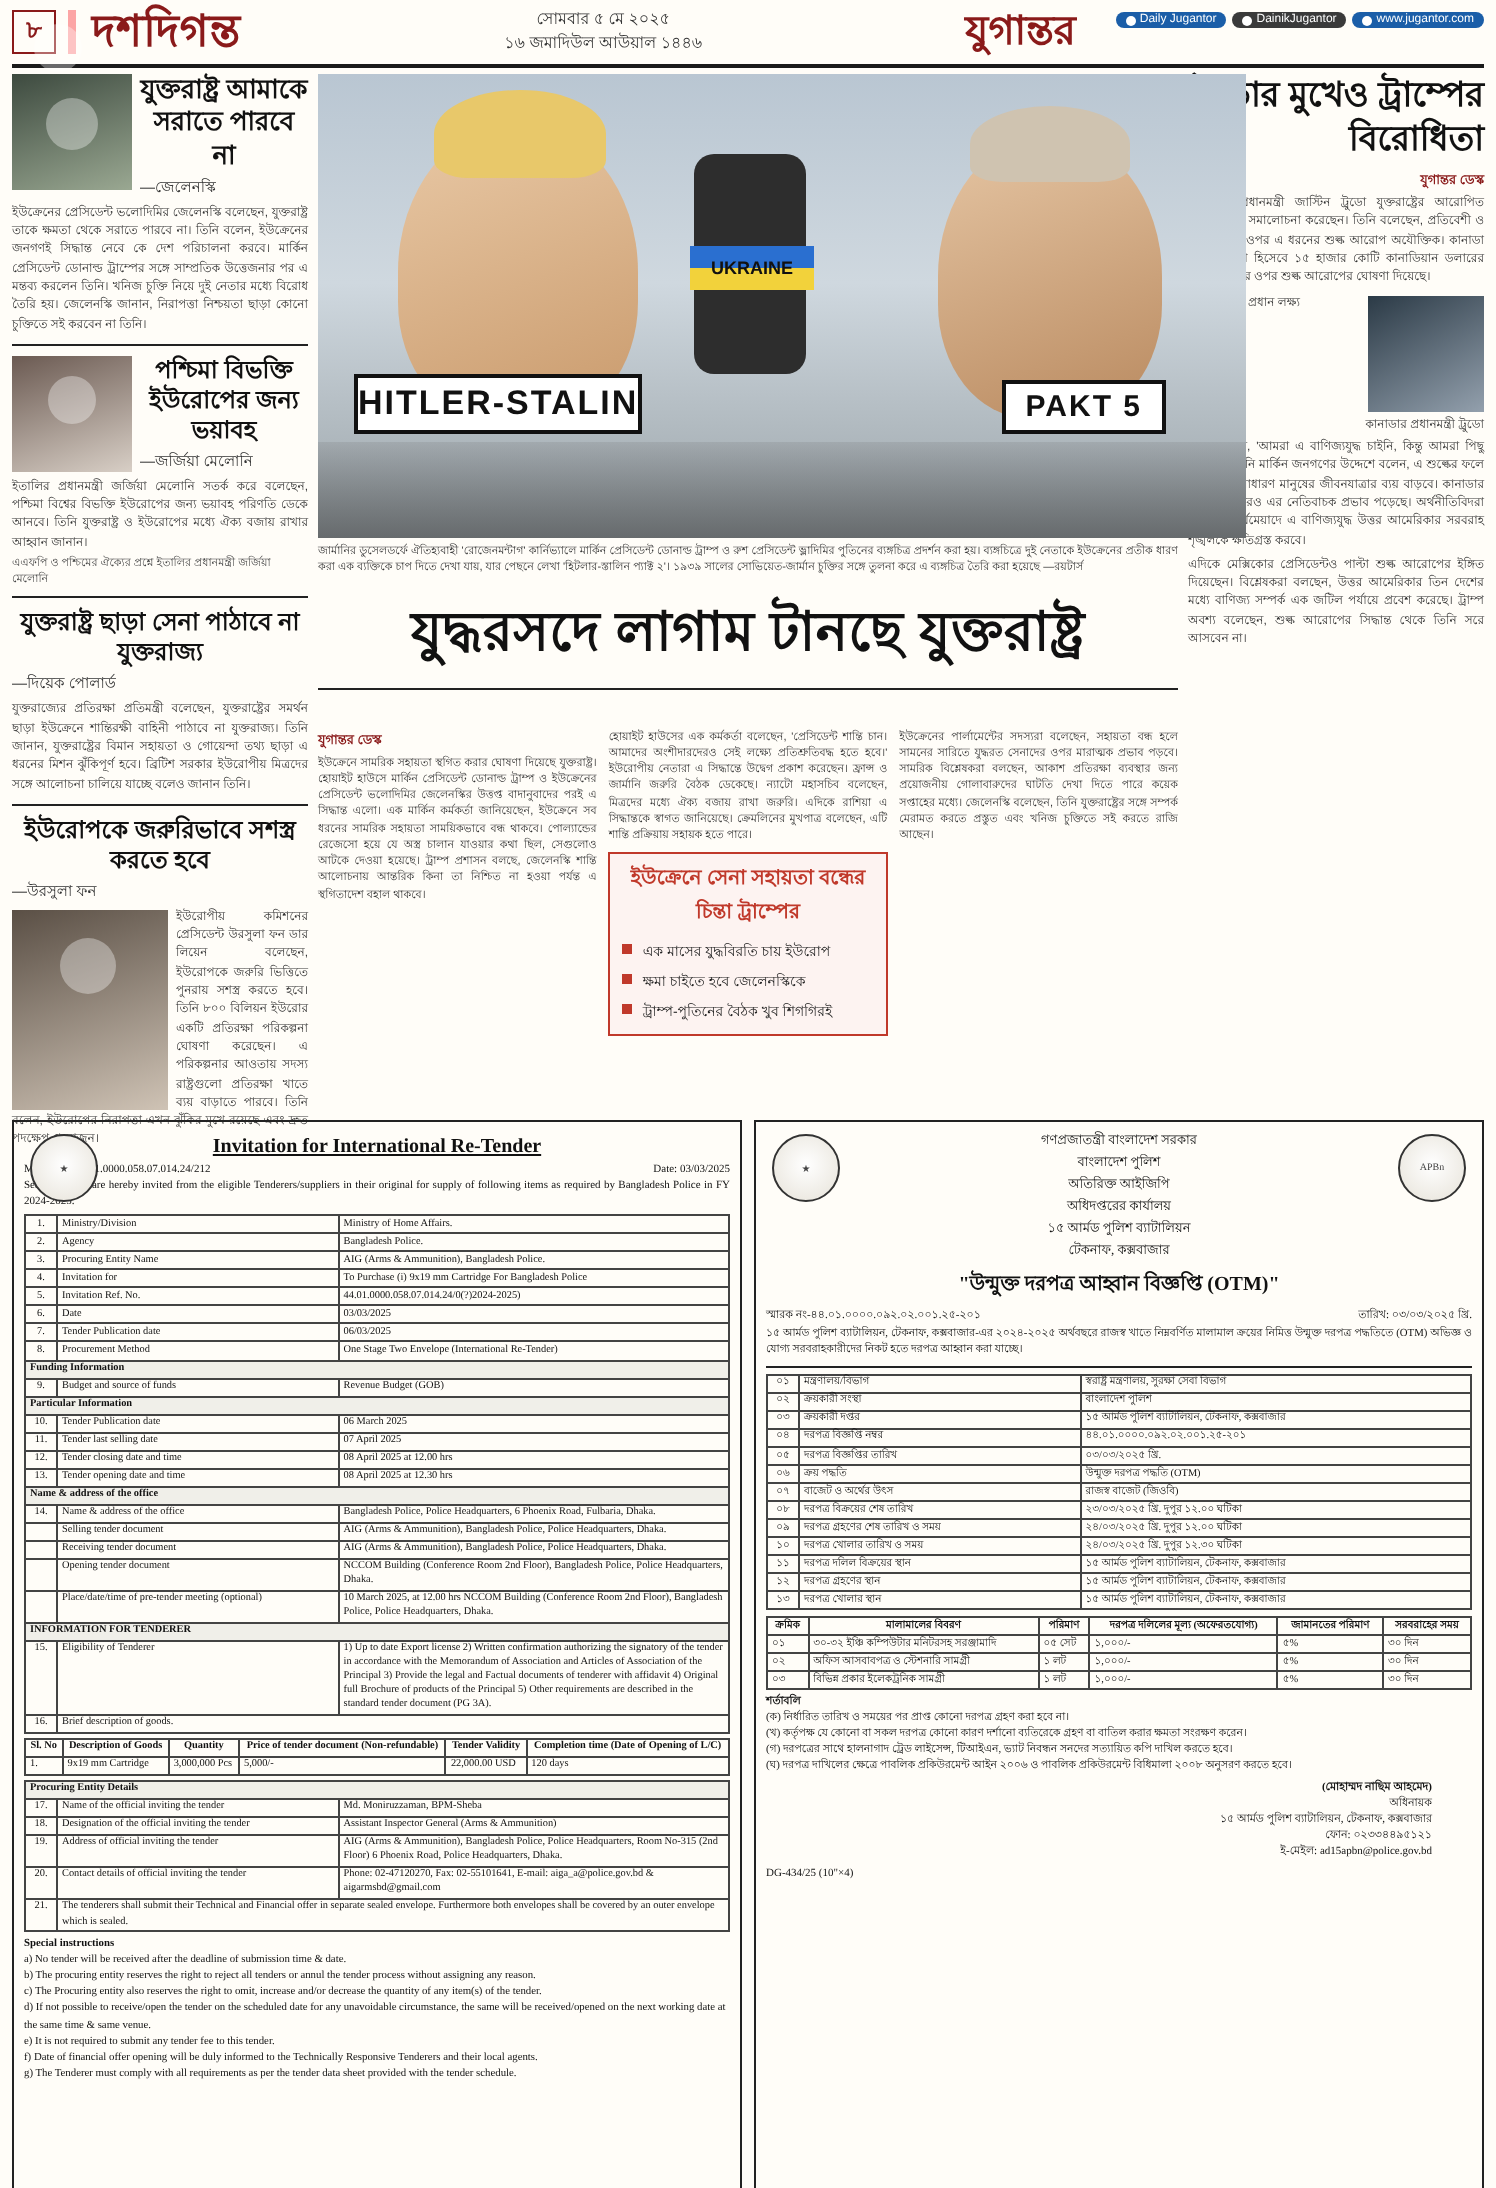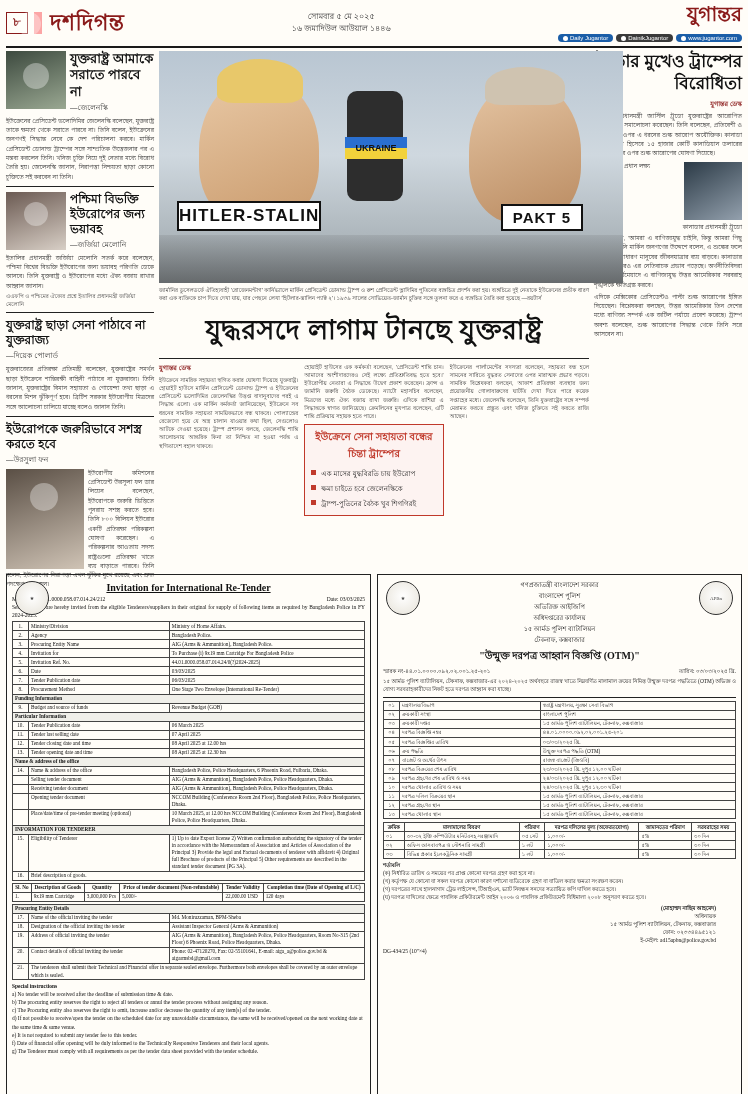--- a/index.html
+++ b/index.html
@@ -19,24 +19,24 @@
     border-bottom:2px solid #1a1a1a; padding-bottom:4px; margin-bottom:3px;
   }
   .mast-left { display:flex; align-items:center; gap:6px; }
   .page-num-box {
     width:22px; height:22px; border:1px solid #8a1a1a; color:#8a1a1a;
     display:flex; align-items:center; justify-content:center;
     font-size:12px; font-weight:bold;
   }
   .mast-title {
     font-size:22px; font-weight:bold; color:#8a1a1a; letter-spacing:0.5px;
-    border-left:8px solid #fca5a5; padding-left:8px; line-height:1;
+    border-left:4px solid #fca5a5; padding-left:8px; line-height:1;
   }
   .mast-center { text-align:center; font-size:8px; color:#333; line-height:1.5; }
-  .mast-right { display:flex; flex-direction:column; align-items:flex-end; gap:10px;}
+  .mast-right { display:flex; flex-direction:row; align-items:flex-start; gap:20px;}
   .brand { font-size:20px; font-weight:bold; color:#8a1a1a; line-height:1; }
   .social { display:flex; gap:3px; }
   .pill {
     background:#1b5ea8; color:#fff; font-size:6px; border-radius:7px;
     padding:1px 5px; display:flex; align-items:center; gap:2px;
   }
   .pill.gray { background:#3a3a3a; }
   .pill .dot { width:5px; height:5px; border-radius:50%; background:#fff; display:inline-block;}
 
   
@@ -53,21 +53,21 @@
   .mini-row { display:flex; gap:4px; }
   .photo {
     background:linear-gradient(145deg,#7d8b96,#c5ccd2);
     position:relative; overflow:hidden; flex:none;
   }
   .photo.p1 { width:60px; height:58px; background:linear-gradient(160deg,#3d4a3f,#9aa892); }
   .photo.p2 { width:60px; height:58px; background:linear-gradient(160deg,#6b5a52,#d8cfc6); }
   .photo.p4 { width:78px; height:100px; background:linear-gradient(160deg,#5a4f45,#cfc3b5); }
   .ph-face { position:absolute; border-radius:50%; background:rgba(255,255,255,.35); }
 
-  .hl { font-size:13px; font-weight:bold; line-height:1.25; color:#111; }
+  .hl { font-size:13px; font-weight:bold; line-height:1.25; color:#111;text-align:center; }
   .hl.sm { font-size:12px; }
   .byline { font-size:7.5px; text-align:left; color:#333; margin-top:2px; }
   .bodytxt { font-size:6px; line-height:1.55; color:#333; text-align:justify; }
   .bodytxt.tiny { font-size:5.5px; line-height:1.5; }
   .caption { font-size:5.5px; color:#444; line-height:1.4; margin-top:2px; }
 
   
   .hero-img {
     width:464px; height:232px; position:relative; overflow:hidden;
     background:linear-gradient(180deg,#b9c6d2 0%,#cfd8df 45%,#9aa3a8 100%);
@@ -234,21 +234,21 @@
         <div class="fig" style="right:58px; top:16px; width:80px; height:38px; background:#cfc3b0; border-radius:50% 50% 20% 20%;"></div>
         <div class="fig" style="left:188px; top:40px; width:56px; height:110px; background:#2d2d2d; border-radius:10px;"></div>
         <div style="position:absolute; left:186px; top:86px; width:62px; height:22px; background:linear-gradient(180deg,#2a6fd0 50%,#f2d23b 50%); color:#111; font-size:9px; font-weight:bold; display:flex; align-items:center; justify-content:center;">UKRAINE</div>
         <div class="hero-banner">HITLER-STALIN</div>
         <div class="hero-banner2">PAKT 5</div>
         <div style="position:absolute;left:0;bottom:0;width:100%;height:48px;background:linear-gradient(180deg,rgba(90,90,90,.15),rgba(60,60,60,.55));"></div>
       </div>
       <div class="hero-caption">জার্মানির ডুসেলডর্ফে ঐতিহ্যবাহী 'রোজেনমন্টাগ' কার্নিভ্যালে মার্কিন প্রেসিডেন্ট ডোনাল্ড ট্রাম্প ও রুশ প্রেসিডেন্ট ভ্লাদিমির পুতিনের ব্যঙ্গচিত্র প্রদর্শন করা হয়। ব্যঙ্গচিত্রে দুই নেতাকে ইউক্রেনের প্রতীক ধারণ করা এক ব্যক্তিকে চাপ দিতে দেখা যায়, যার পেছনে লেখা 'হিটলার-স্তালিন প্যাক্ট ২'। ১৯৩৯ সালের সোভিয়েত-জার্মান চুক্তির সঙ্গে তুলনা করে এ ব্যঙ্গচিত্র তৈরি করা হয়েছে —রয়টার্স</div>
 
       <div class="center-hl">যুদ্ধরসদে লাগাম টানছে যুক্তরাষ্ট্র</div>
-      <div class="rule-t" style="padding-top:4px;">
+      <div class="rule-t" style="padding-top:20px;">
         <div class="three-col">
           <div>
             <div class="kicker">যুগান্তর ডেস্ক</div>
             <div class="bodytxt tiny">ইউক্রেনে সামরিক সহায়তা স্থগিত করার ঘোষণা দিয়েছে যুক্তরাষ্ট্র। হোয়াইট হাউসে মার্কিন প্রেসিডেন্ট ডোনাল্ড ট্রাম্প ও ইউক্রেনের প্রেসিডেন্ট ভলোদিমির জেলেনস্কির উত্তপ্ত বাদানুবাদের পরই এ সিদ্ধান্ত এলো। এক মার্কিন কর্মকর্তা জানিয়েছেন, ইউক্রেনে সব ধরনের সামরিক সহায়তা সাময়িকভাবে বন্ধ থাকবে। পোল্যান্ডের রেজেসো হয়ে যে অস্ত্র চালান যাওয়ার কথা ছিল, সেগুলোও আটকে দেওয়া হয়েছে। ট্রাম্প প্রশাসন বলছে, জেলেনস্কি শান্তি আলোচনায় আন্তরিক কিনা তা নিশ্চিত না হওয়া পর্যন্ত এ স্থগিতাদেশ বহাল থাকবে।</div>
           </div>
           <div>
             <div class="bodytxt tiny">হোয়াইট হাউসের এক কর্মকর্তা বলেছেন, 'প্রেসিডেন্ট শান্তি চান। আমাদের অংশীদারদেরও সেই লক্ষ্যে প্রতিশ্রুতিবদ্ধ হতে হবে।' ইউরোপীয় নেতারা এ সিদ্ধান্তে উদ্বেগ প্রকাশ করেছেন। ফ্রান্স ও জার্মানি জরুরি বৈঠক ডেকেছে। ন্যাটো মহাসচিব বলেছেন, মিত্রদের মধ্যে ঐক্য বজায় রাখা জরুরি। এদিকে রাশিয়া এ সিদ্ধান্তকে স্বাগত জানিয়েছে। ক্রেমলিনের মুখপাত্র বলেছেন, এটি শান্তি প্রক্রিয়ায় সহায়ক হতে পারে।</div>
             <div class="redbox">
               <h4>ইউক্রেনে সেনা সহায়তা বন্ধের চিন্তা ট্রাম্পের</h4>
               <ul>

